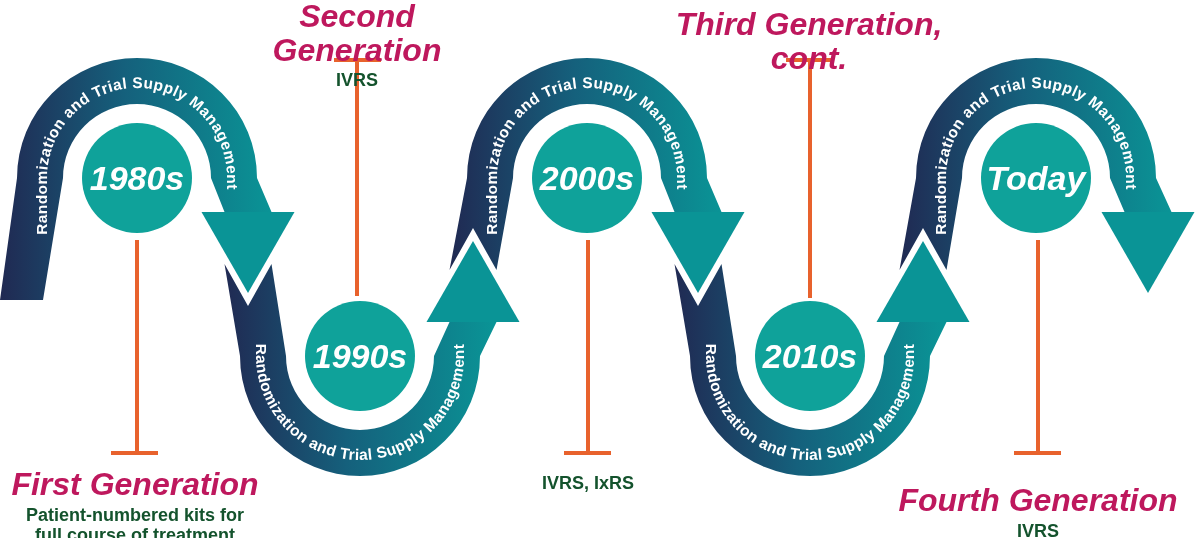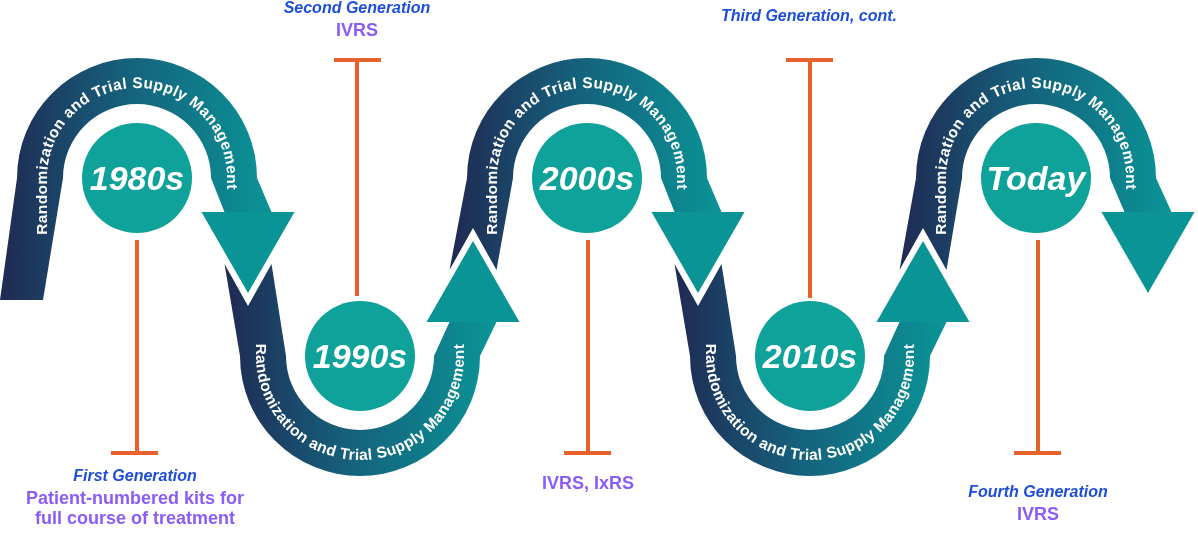--- a/index.html
+++ b/index.html
@@ -26,28 +26,28 @@
     font-weight:600;
     letter-spacing:0.4px;
   }
   .marker{stroke:#E8622D;stroke-width:4;}
   .gen-label{
     position:absolute;
     width:280px;
     text-align:center;
   }
   .gen-name{
-    color:#1d4ed8;
+    color:#be185d;
     font-style:italic;
     font-weight:700;
-    font-size:16px;
+    font-size:32px;
     line-height:1.05;
   }
   .gen-detail{
-    color:#8b5cf6;
+    color:#14532d;
     font-weight:700;
     font-size:18px;
     line-height:1.12;
     margin-top:3px;
   }
   .gen-detail + .gen-detail{margin-top:0;}
 </style>
 </head>
 <body>
 

